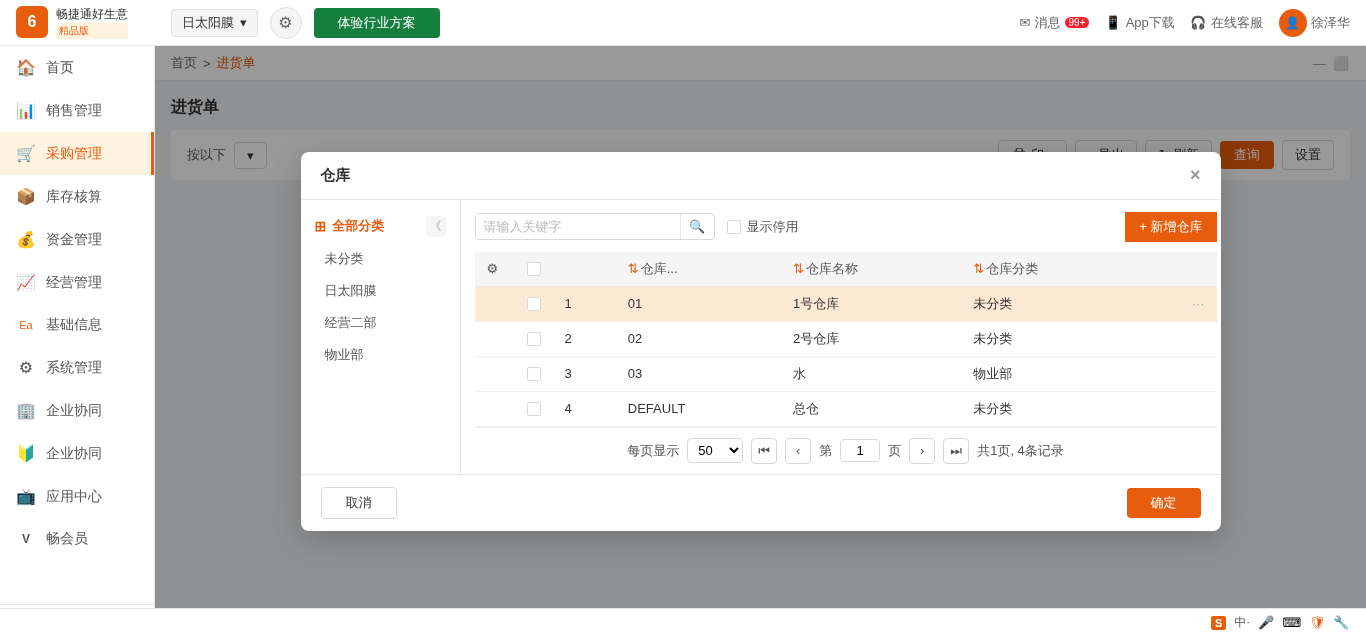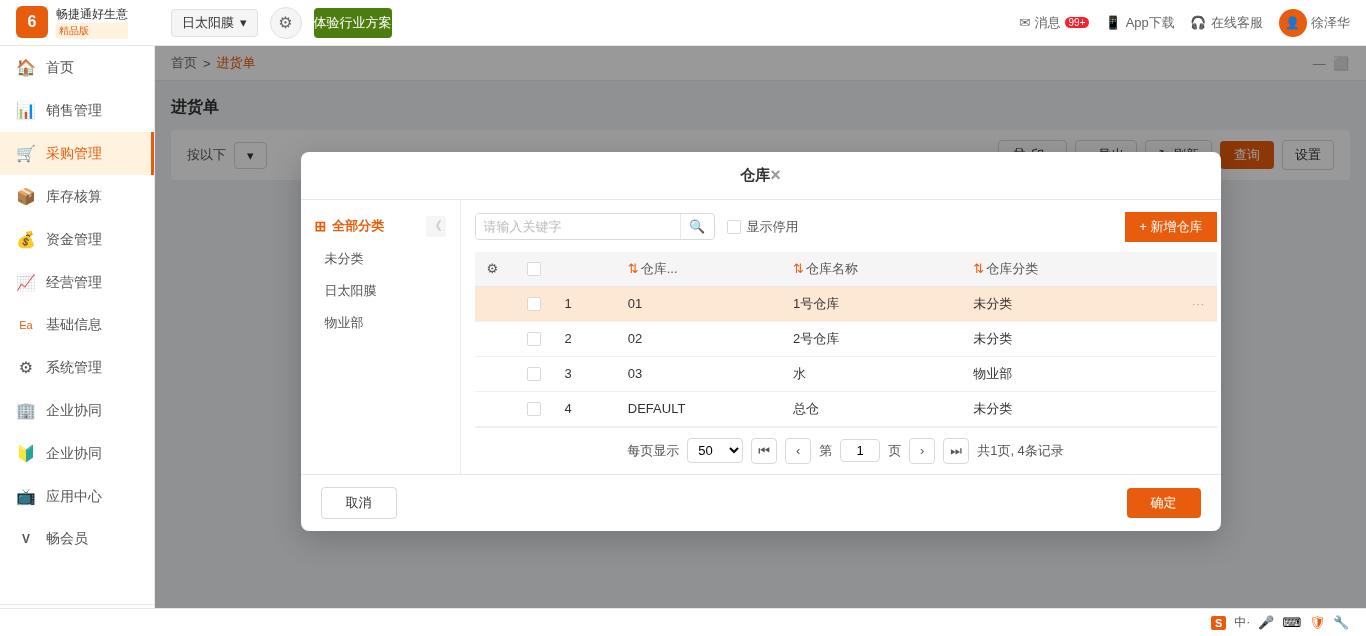--- a/index.html
+++ b/index.html
@@ -56,25 +56,25 @@
     }
     .gear-btn {
       width: 32px; height: 32px;
       border-radius: 50%;
       background: #f5f5f5;
       border: 1px solid #e0e0e0;
       display: flex; align-items: center; justify-content: center;
       cursor: pointer; color: #666; font-size: 16px;
     }
     .trial-btn {
-      background: #4d7c0f;
+      background: #15803d;
       color: white;
       border: none;
       border-radius: 4px;
-      padding: 6px 0;
+      padding: 6px 24px;
       font-size: 13px;
       cursor: pointer;
     }
     .header-right {
       display: flex;
       align-items: center;
       gap: 16px;
       color: #666;
       font-size: 13px;
     }
@@ -198,21 +198,21 @@
       border-radius: 8px;
       width: 920px;
       max-height: 580px;
       display: flex;
       flex-direction: column;
       box-shadow: 0 8px 32px rgba(0,0,0,0.2);
     }
     .dialog-header {
       display: flex;
       align-items: center;
-      justify-content: center;
+      justify-content: space-between;
       padding: 14px 20px;
       border-bottom: 1px solid #e8e8e8;
       font-size: 15px;
       font-weight: 600;
       color: #333;
     }
     .dialog-close {
       cursor: pointer;
       color: #999;
       font-size: 18px;
@@ -592,20 +592,21 @@
           <div class="category-panel">
             <div class="category-header">
               <div class="category-title">
                 <span class="category-grid-icon">⊞</span>
                 <span>全部分类</span>
               </div>
               <span class="collapse-btn">《</span>
             </div>
             <div class="category-item">未分类</div>
             <div class="category-item">日太阳膜</div>
+            <div class="category-item">经营二部</div>
             <div class="category-item">物业部</div>
           </div>
 
           <div class="content-panel">
 
             <div class="search-row">
               <div style="display:flex;align-items:center;gap:12px;">
                 <div class="search-input-wrap">
                   <input type="text" placeholder="请输入关键字" style="">
                   <span class="search-icon-btn">🔍</span>

